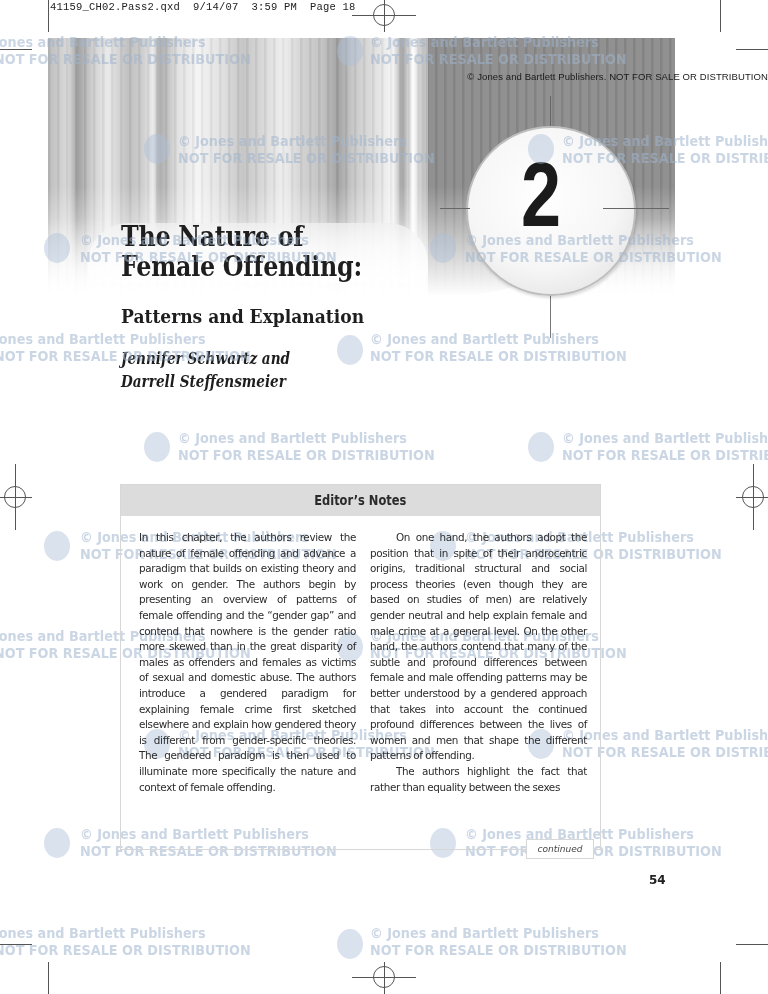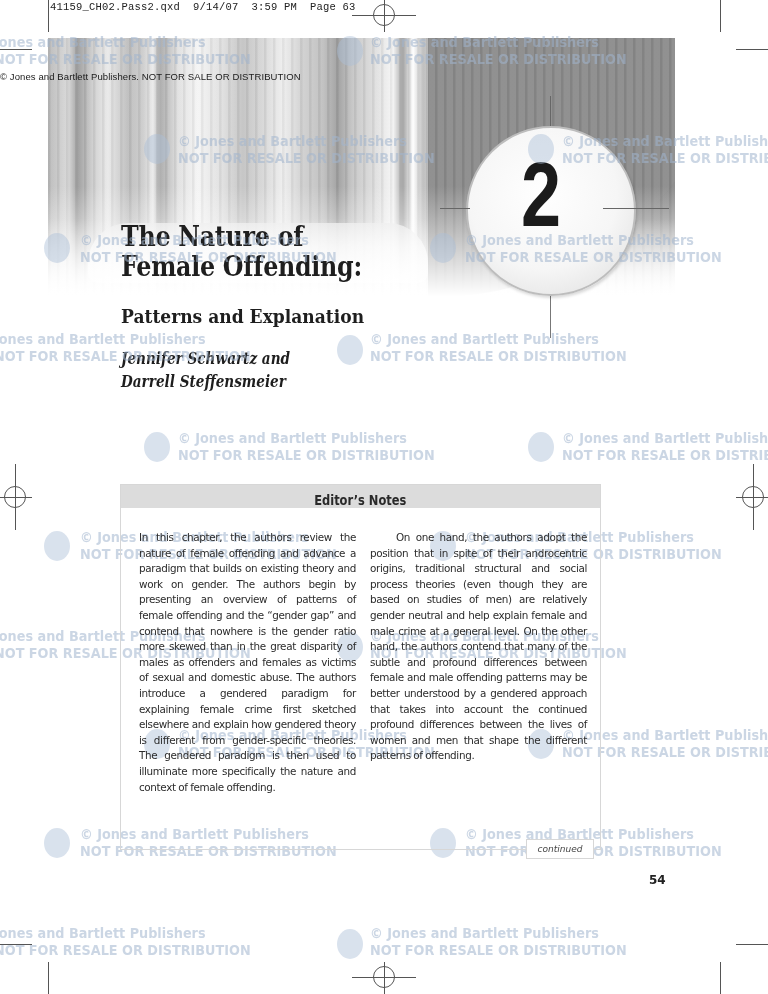--- a/index.html
+++ b/index.html
@@ -45,21 +45,21 @@
   .hero-base {
     position:absolute; left:40px; top:185px; width:340px; height:60px; border-radius:40px 40px 10px 10px;
     background:linear-gradient(to bottom, #e8e8e8, #f6f6f6 40%, #ffffff);
     opacity:0.8;
   }
   .hero-dark {
     position:absolute; left:380px; top:-10px; width:300px; height:270px;
     background:#8a8a8a; border-bottom-right-radius:300px 270px;
   }
   .copy-top {
-    position:absolute; left:0; width:768px; top:71px; text-align:left;
+    position:absolute; left:0; width:768px; top:71px; text-align:right;
     font-family:"Liberation Sans", sans-serif; font-size:9.5px; color:#1a1a1a; letter-spacing:0.1px;
   }
   .chapter-circle {
     position:absolute; left:466px; top:126px; width:170px; height:170px; border-radius:50%;
     background:radial-gradient(circle at 45% 40%, #ffffff 0%, #f6f6f6 55%, #e4e4e4 85%, #cfcfcf 100%);
     border:2px solid #bdbdbd; box-sizing:border-box;
     box-shadow: 1px 2px 3px rgba(0,0,0,0.15);
   }
   .chapter-num {
     position:absolute; left:466px; top:140px; width:150px; text-align:center;
@@ -92,21 +92,21 @@
     position:absolute; width:26px; height:30px; border-radius:50%;
     background:rgba(170,190,215,0.45); pointer-events:none;
   }
 
   
   .notes {
     position:absolute; left:120px; top:484px; width:481px; height:366px;
     border:1px solid #d7d7d7; box-sizing:border-box; background:transparent;
   }
   .notes-head {
-    height:23px; background:#dcdcdc; text-align:center;
+    height:31px; background:#dcdcdc; text-align:center;
     font-family:"DejaVu Sans", sans-serif; font-weight:bold; font-size:13.5px; line-height:31px; color:#2a2a2a;
   }
   .notes-head span { display:inline-block; transform:scaleX(0.85); }
   .col {
     position:absolute; top:45px; width:217px;
     font-family:"DejaVu Sans", sans-serif; font-size:10.4px; line-height:15.6px; color:#2b2b2b;
     text-align:justify; letter-spacing:-0.35px; word-spacing:-0.4px;
   }
   .col p { margin:0; }
   .col p.indent { text-indent:26px; }
@@ -118,21 +118,21 @@
     font-family:"DejaVu Sans", sans-serif; font-style:italic; font-size:9px; line-height:18px; text-align:center; color:#444;
   }
   .pagenum {
     position:absolute; left:649px; top:873px;
     font-family:"DejaVu Sans", sans-serif; font-weight:bold; font-size:12px; color:#222;
   }
 </style>
 </head>
 <body>
 
-<div class="slug"><span>41159_CH02.Pass2.qxd</span>  <span>9/14/07</span>  <span>3:59 PM</span>  <span>Page 63</span></div>
+<div class="slug"><span>41159_CH02.Pass2.qxd</span>  <span>9/14/07</span>  <span>3:59 PM</span>  <span>Page 18</span></div>
 
 <div class="crop-v" style="left:48px; top:0; height:32px;"></div>
 <div class="crop-h" style="left:0; top:49px; width:32px;"></div>
 <div class="crop-v" style="left:720px; top:0; height:32px;"></div>
 <div class="crop-h" style="left:736px; top:49px; width:32px;"></div>
 <div class="crop-v" style="left:48px; top:962px; height:32px;"></div>
 <div class="crop-h" style="left:0; top:944px; width:32px;"></div>
 <div class="crop-v" style="left:720px; top:962px; height:32px;"></div>
 <div class="crop-h" style="left:736px; top:944px; width:32px;"></div>
 
@@ -289,17 +289,18 @@
     <div>NOT FOR RESALE OR DISTRIBUTION</div>
   </div>
 
 <div class="notes">
   <div class="notes-head"><span>Editor’s Notes</span></div>
   <div class="col col-left">
     <p>In this chapter, the authors review the nature of female offending and advance a paradigm that builds on existing theory and work on gender. The authors begin by presenting an overview of patterns of female offending and the “gender gap” and contend that nowhere is the gender ratio more skewed than in the great disparity of males as offenders and females as victims of sexual and domestic abuse. The authors introduce a gendered paradigm for explaining female crime first sketched elsewhere and explain how gendered theory is different from gender-specific theories. The gendered paradigm is then used to illuminate more specifically the nature and context of female offending.</p>
   </div>
   <div class="col col-right">
     <p class="indent">On one hand, the authors adopt the position that in spite of their androcentric origins, traditional structural and social process theories (even though they are based on studies of men) are relatively gender neutral and help explain female and male crime at a general level. On the other hand, the authors contend that many of the subtle and profound differences between female and male offending patterns may be better understood by a gendered approach that takes into account the continued profound differences between the lives of women and men that shape the different patterns of offending.</p>
+    <p class="indent">The authors highlight the fact that rather than equality between the sexes</p>
   </div>
 </div>
 <div class="continues">continued</div>
 
 <div class="pagenum">54</div>
 
 </body></html>

